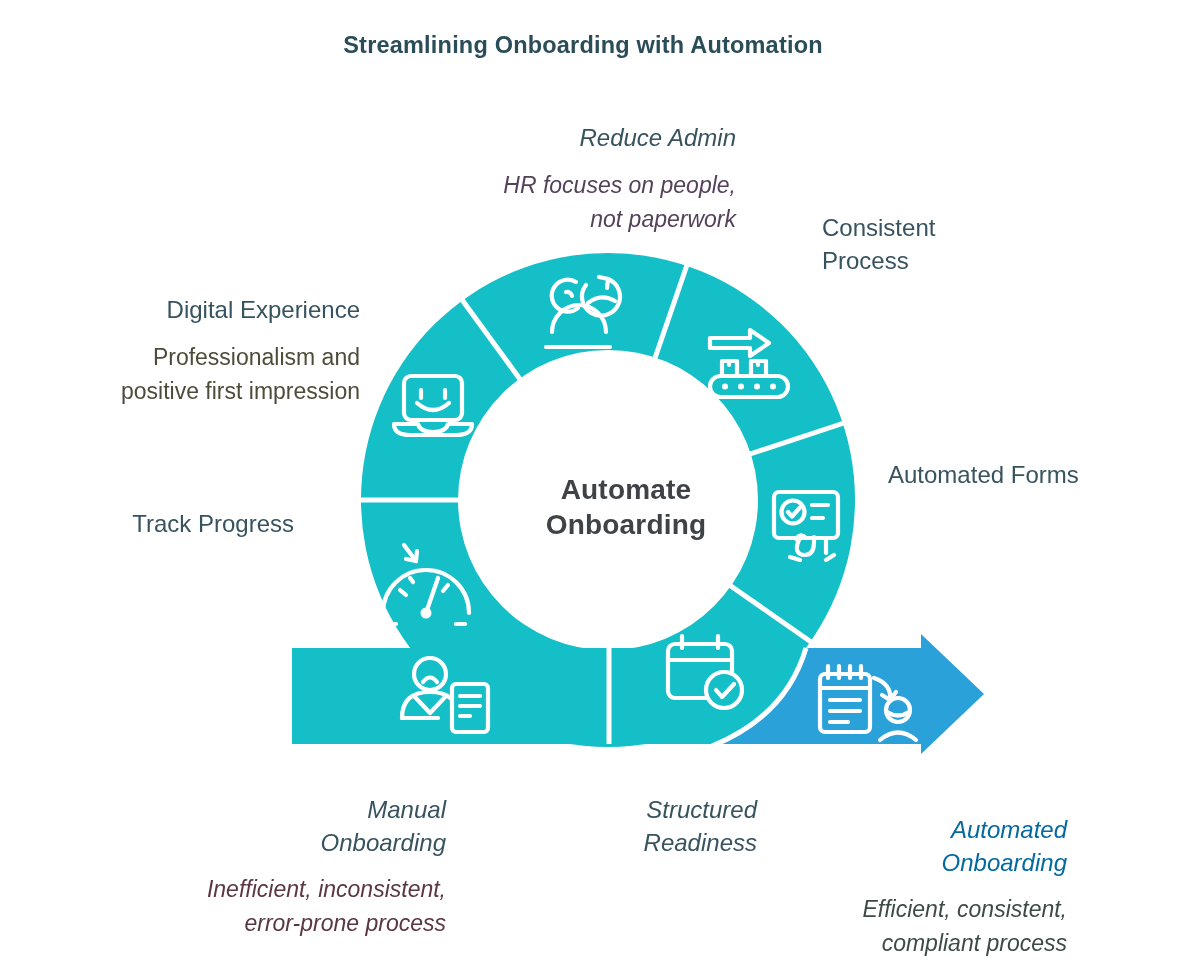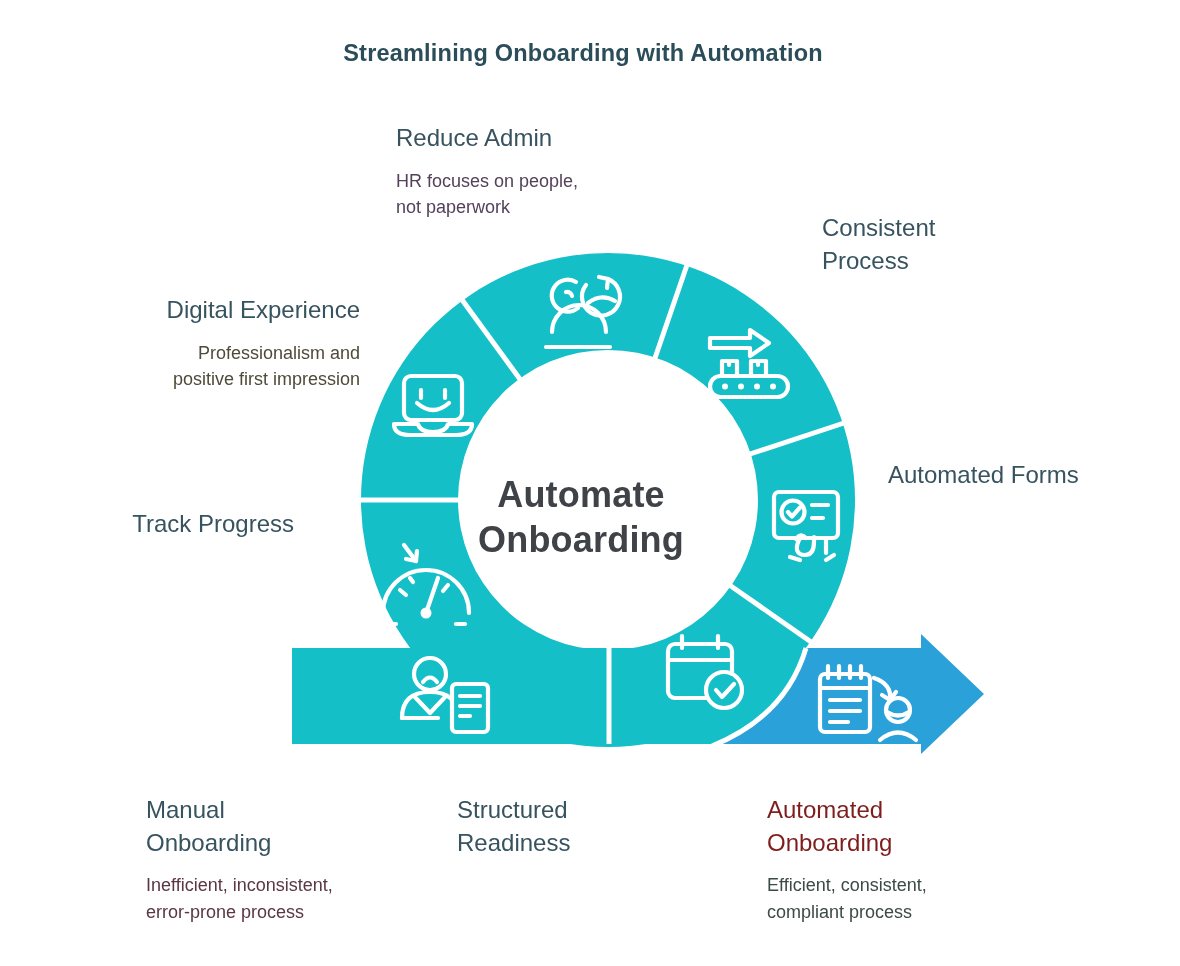--- a/index.html
+++ b/index.html
@@ -5,38 +5,38 @@
   html,body{margin:0;padding:0;background:#ffffff;}
   .canvas{
     position:relative;width:1180px;height:966px;background:#ffffff;overflow:hidden;
     font-family:"Liberation Sans", sans-serif;
   }
   .diagram-svg{position:absolute;left:0;top:0;width:1180px;height:966px;}
   .divider{stroke:#ffffff;stroke-width:5;stroke-linecap:butt;fill:none;}
   .icon{stroke:#ffffff;stroke-width:4.2;fill:none;stroke-linecap:round;stroke-linejoin:round;}
   .icon-fill{fill:#ffffff;stroke:none;}
   .page-title{
-    position:absolute;left:0;top:40px;width:1166px;text-align:center;
+    position:absolute;left:0;top:32px;width:1166px;text-align:center;
     font-size:23.5px;font-weight:bold;letter-spacing:.2px;white-space:pre-line;
   }
   .node{position:absolute;}
   .heading{font-size:24px;line-height:1.36;margin:0 0 13px 0;white-space:pre-line;font-weight:400;}
-  .subtitle{font-size:18px;line-height:1.48;margin:0;white-space:pre-line;}
-  .ta-c{text-align:left;}  .ta-l{text-align:left;}  .ta-r{text-align:right;}
+  .subtitle{font-size:23px;line-height:1.48;margin:0;white-space:pre-line;}
+  .ta-c{text-align:right;font-style:italic;}  .ta-l{text-align:left;}  .ta-r{text-align:right;}
   .node-reduce-admin{left:396px;top:122px;width:340px;}
   .node-consistent-process{left:822px;top:212px;width:240px;}
   .node-automated-forms{left:888px;top:459px;width:280px;}
   .node-digital-experience{left:58px;top:294px;width:302px;}
   .node-track-progress{left:24px;top:508px;width:270px;}
   .node-manual-onboarding{left:146px;top:794px;width:300px;}
   .node-structured-readiness{left:457px;top:794px;width:300px;}
   .node-automated-onboarding{left:767px;top:794px;width:300px;}
   .center-label{
-    position:absolute;left:431px;top:472px;width:300px;text-align:center;
-    font-size:36px;font-weight:bold;line-height:1.25;white-space:pre-line;letter-spacing:.2px;
+    position:absolute;left:476px;top:472px;width:300px;text-align:center;
+    font-size:28px;font-weight:bold;line-height:1.25;white-space:pre-line;letter-spacing:.2px;
   }
 </style>
 </head>
 <body>
 
 <div class="canvas">
 
   <svg class="diagram-svg" viewBox="0 0 1180 966" aria-hidden="true">
 
     <path d="M650,648 H921 V634 L984,694 L921,754 V744 H650 Z" fill="#2ba1d9"></path>
@@ -173,19 +173,19 @@
     <p class="subtitle" style="color: rgb(90, 55, 67);">Inefficient, inconsistent,
 error-prone process</p>
   </div>
 
   <div class="node node-structured-readiness ta-c">
     <p class="heading" style="color: rgb(55, 83, 95);">Structured
 Readiness</p>
   </div>
 
   <div class="node node-automated-onboarding ta-c">
-    <p class="heading" style="color: #7f1d1d;">Automated
+    <p class="heading" style="color: #0369a1; margin-top: 20px;">Automated
 Onboarding</p>
     <p class="subtitle" style="color: rgb(60, 75, 70);">Efficient, consistent,
 compliant process</p>
   </div>
 
 </div>
 
 </body></html>

